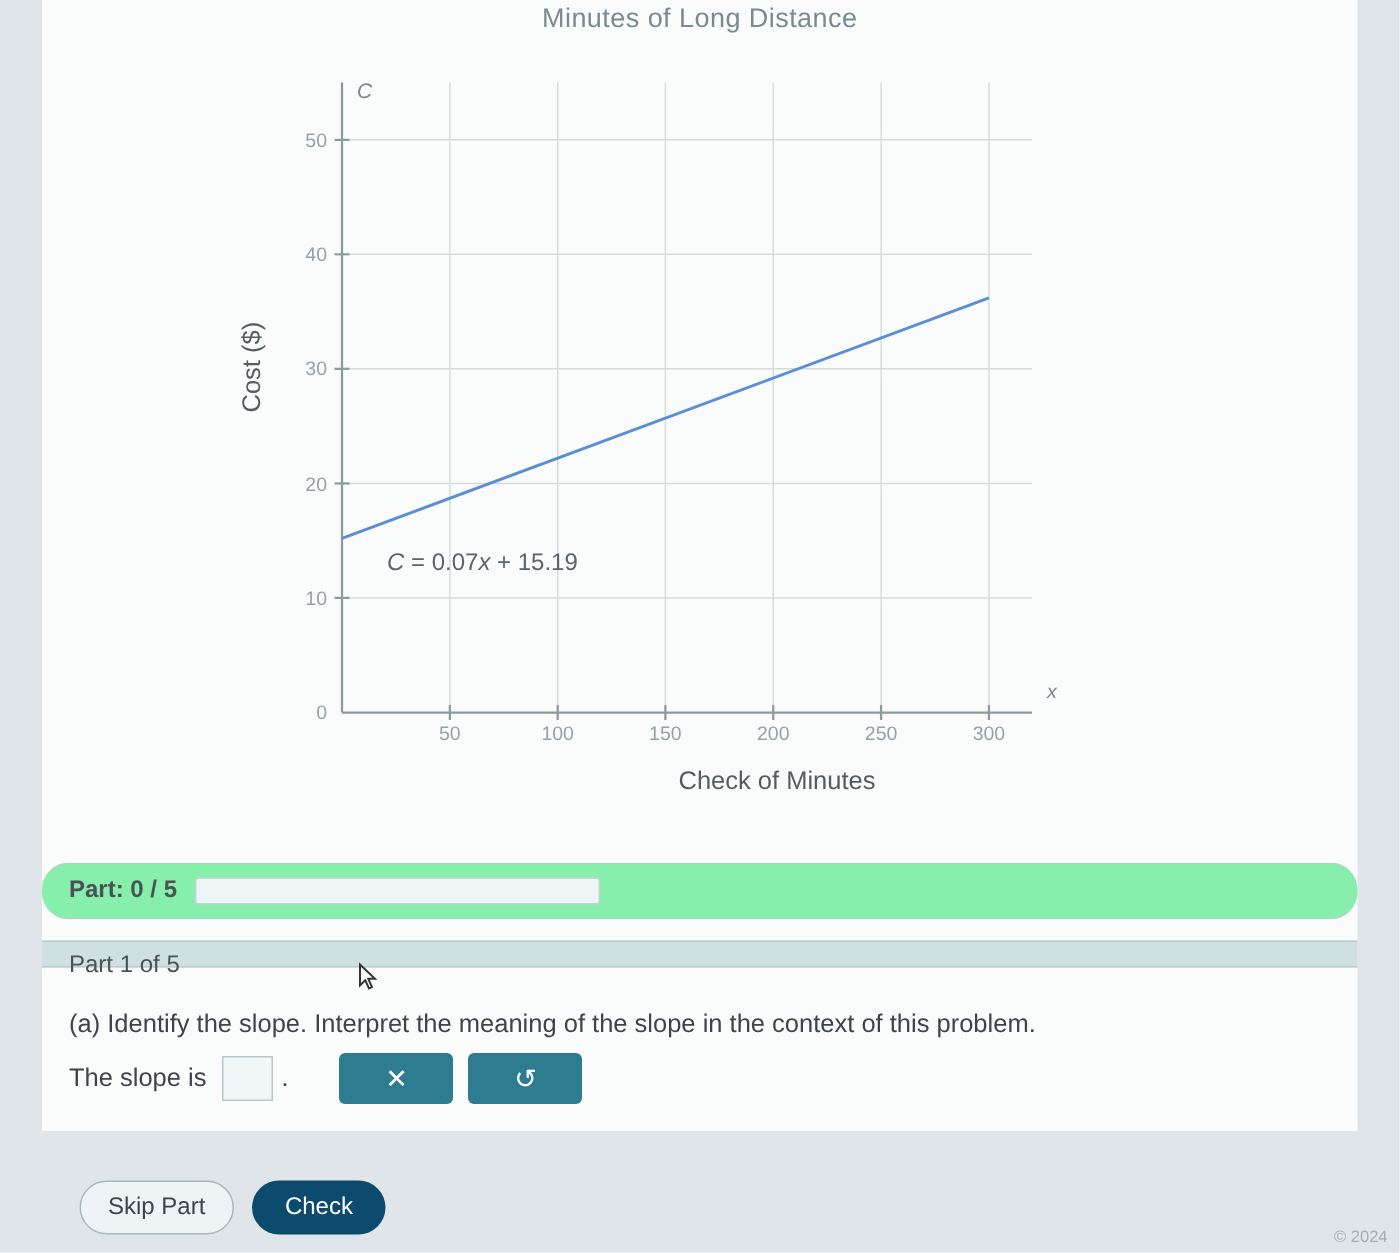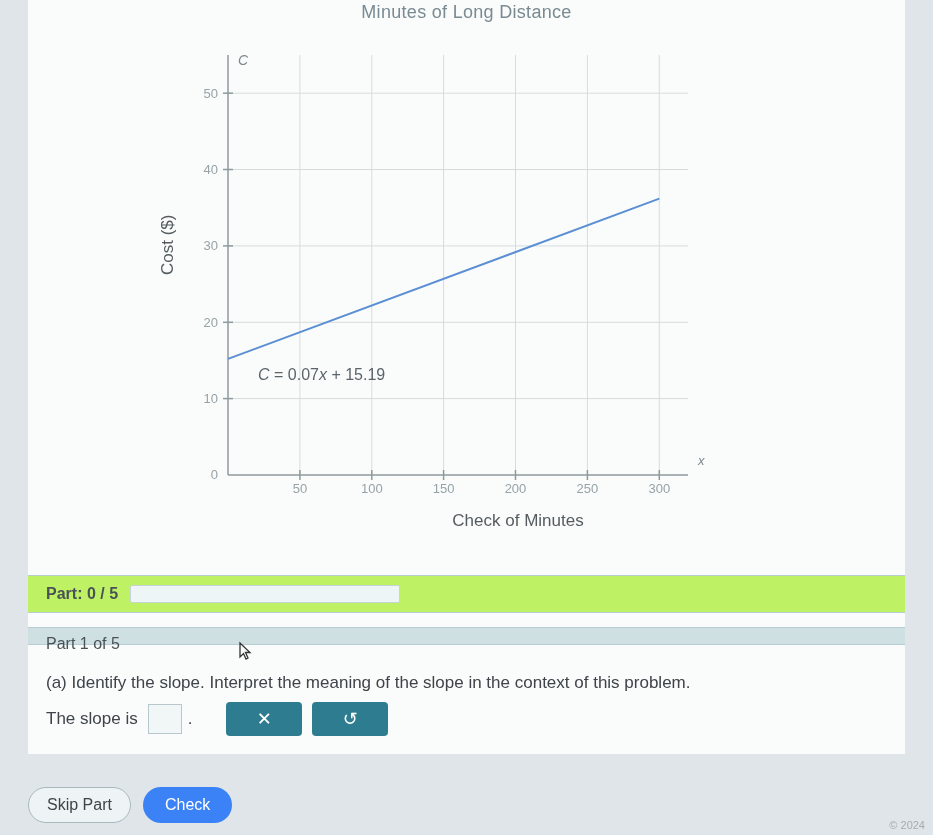--- a/index.html
+++ b/index.html
@@ -45,26 +45,27 @@
     text-align: center;
     font-size: 17px;
     color: #555c60;
     margin-top: 6px;
     margin-left: 120px;
     width: 460px;
   }
   .part-progress-row {
     display: flex;
     align-items: center;
-    background: #bef264;
+    background: #86efac;
     border-top: 1px solid #b8cdd1;
     border-bottom: 1px solid #b8cdd1;
     margin-top: 30px;
     height: 38px;
     padding: 0 18px;
+    border-radius: 18px;
   }
   .part-progress-label {
     font-weight: bold;
     color: #4a5258;
     font-size: 16px;
     margin-right: 12px;
   }
   .progress-track {
     width: 270px;
     height: 18px;
@@ -117,37 +118,37 @@
     border-radius: 4px;
     display: flex;
     align-items: center;
     justify-content: center;
     font-size: 18px;
     cursor: pointer;
   }
   .pill-btn:first-of-type { margin-left: 24px; }
   .bottom-bar {
     position: absolute;
-    left: 28px;
+    left: 53px;
     bottom: 12px;
     display: flex;
     gap: 12px;
     align-items: center;
   }
   .skip-btn {
     background: #eef4f5;
     border: 1px solid #a9b8bc;
     border-radius: 20px;
     padding: 8px 18px;
     font-size: 16px;
     color: #3e4449;
     cursor: pointer;
   }
   .check-btn {
-    background: #3b82f6;
+    background: #0c4a6e;
     color: #fff;
     border: none;
     border-radius: 20px;
     padding: 9px 22px;
     font-size: 16px;
     cursor: pointer;
   }
   .copyright {
     position: absolute;
     right: 8px; bottom: 4px;

